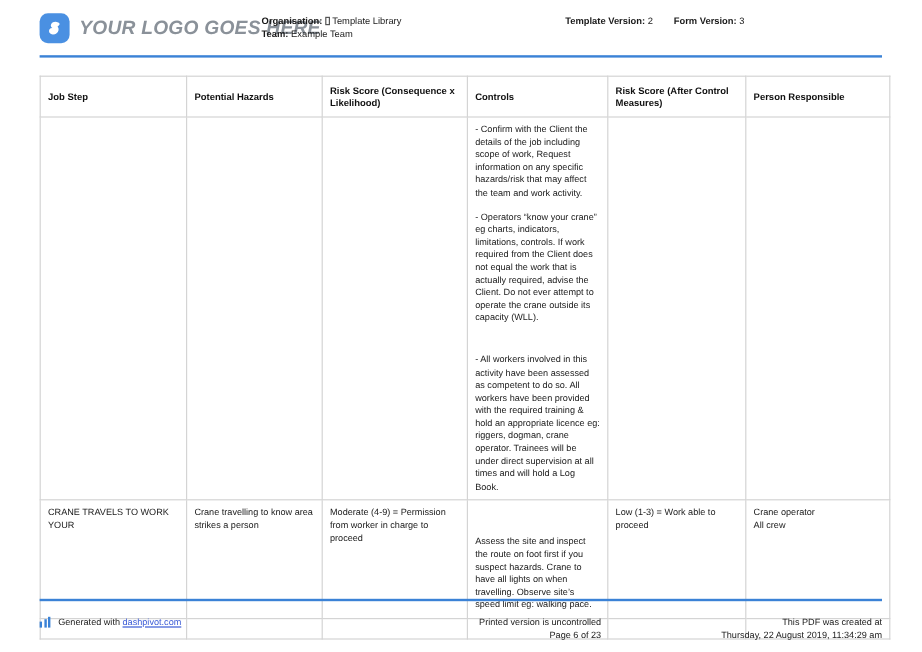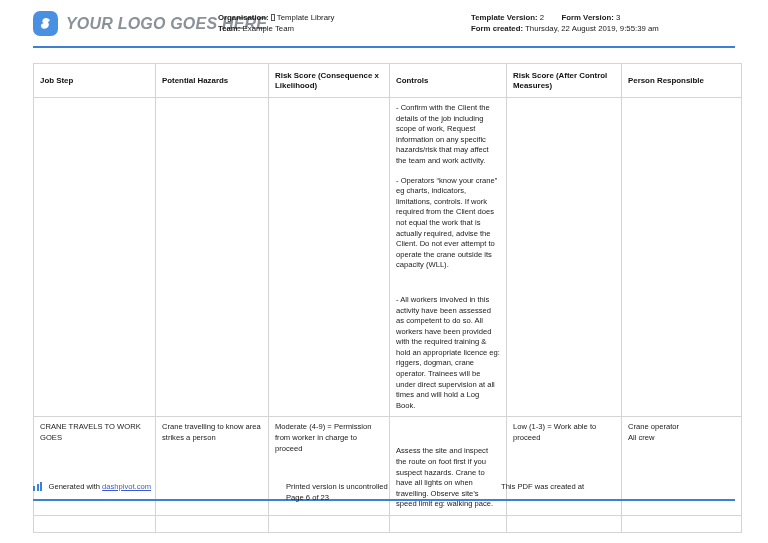--- a/index.html
+++ b/index.html
@@ -122,21 +122,21 @@
   .col-5 { width: 115px; }
   .col-6 { width: 120px; }
   .row-tall td { height: 305px; }
   .row-mid td { height: 80px; }
   .row-stub td { height: 17px; padding: 0; }
 
   
   .footer {
     position: absolute;
     left: 33px;
-    top: 481px;
+    top: 513px;
     width: 702px;
     display: flex;
     font-size: 7.6px;
     line-height: 11px;
     color: #1a1a1a;
   }
   .footer-col-1 { flex: 0 0 253px; display: flex; align-items: flex-start; }
   .footer-col-2 { flex: 0 0 215px; }
   .footer-col-3 { flex: 1 1 auto; }
   .bars-icon {
@@ -152,21 +152,21 @@
     background: #3b82d6;
     margin-right: 1.5px;
   }
   .bars-icon i:nth-child(1) { height: 5px; }
   .bars-icon i:nth-child(2) { height: 7px; }
   .bars-icon i:nth-child(3) { height: 9px; }
   .dashlink {
     color: #3b5bd6;
     text-decoration: underline;
   }
-  .footer-line { white-space: nowrap; }
+  .footer-line { white-space: nowrap; text-align: right; }
 </style>
 </head>
 <body>
 
 <div class="page">
 
   <div class="header">
 
     <div class="logo-block">
       <div class="logo-mark">
@@ -190,24 +190,20 @@
       </div>
     </div>
 
     <div class="meta-col right">
       <div class="meta-line">
         <b>Template Version:</b>
         <span>2</span>
         <span class="meta-gap"></span>
         <b>Form Version:</b>
         <span>3</span>
-      </div>
-      <div class="meta-line">
-        <b>Form created:</b>
-        <span>Thursday, 22 August 2019, 9:55:39 am</span>
       </div>
     </div>
   </div>
 
   <div class="rule-blue rule-top"></div>
 
   <div class="table-wrap">
     <table class="swms">
       <thead>
         <tr>
@@ -228,21 +224,21 @@
           <td>
             <p>- Confirm with the Client the details of the job including scope of work, Request information on any specific hazards/risk that may affect the team and work activity.</p>
             <p>- Operators “know your crane” eg charts, indicators, limitations, controls. If work required from the Client does not equal the work that is actually required, advise the Client. Do not ever attempt to operate the crane outside its capacity (WLL).</p>
             <p>- All workers involved in this activity have been assessed as competent to do so. All workers have been provided with the required training &amp; hold an appropriate licence eg: riggers, dogman, crane operator. Trainees will be under direct supervision at all times and will hold a Log Book.</p>
           </td>
           <td></td>
           <td></td>
         </tr>
 
         <tr class="row-mid">
-          <td>CRANE TRAVELS TO WORK GOES</td>
+          <td>CRANE TRAVELS TO WORK YOUR</td>
           <td>Crane travelling to know area strikes a person</td>
           <td>Moderate (4-9) = Permission from worker in charge to proceed</td>
           <td>
             <p>Assess the site and inspect the route on foot first if you suspect hazards. Crane to have all lights on when travelling. Observe site’s speed limit eg: walking pace.</p>
           </td>
           <td>Low (1-3) = Work able to proceed</td>
           <td style="white-space: pre-line;">Crane operator
 All crew</td>
         </tr>
 
@@ -269,16 +265,17 @@
           <i></i>
         </span>
       <span><span>Generated with </span><a class="dashlink" href="#">dashpivot.com</a></span>
     </div>
     <div class="footer-col-2">
       <div class="footer-line">Printed version is uncontrolled</div>
       <div class="footer-line">Page 6 of 23</div>
     </div>
     <div class="footer-col-3">
       <div class="footer-line">This PDF was created at</div>
+      <div class="footer-line">Thursday, 22 August 2019, 11:34:29 am</div>
     </div>
   </div>
 
 </div>
 
 </body></html>

